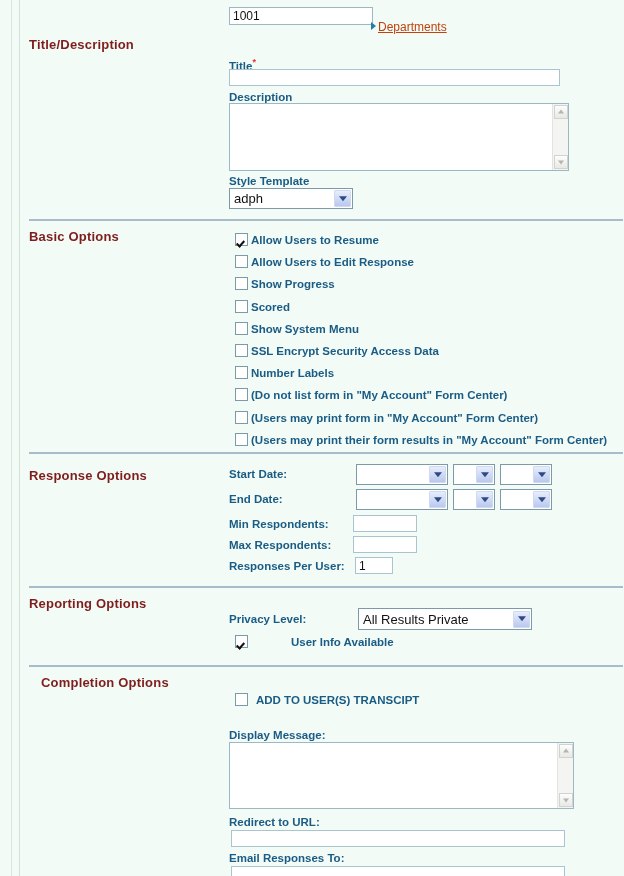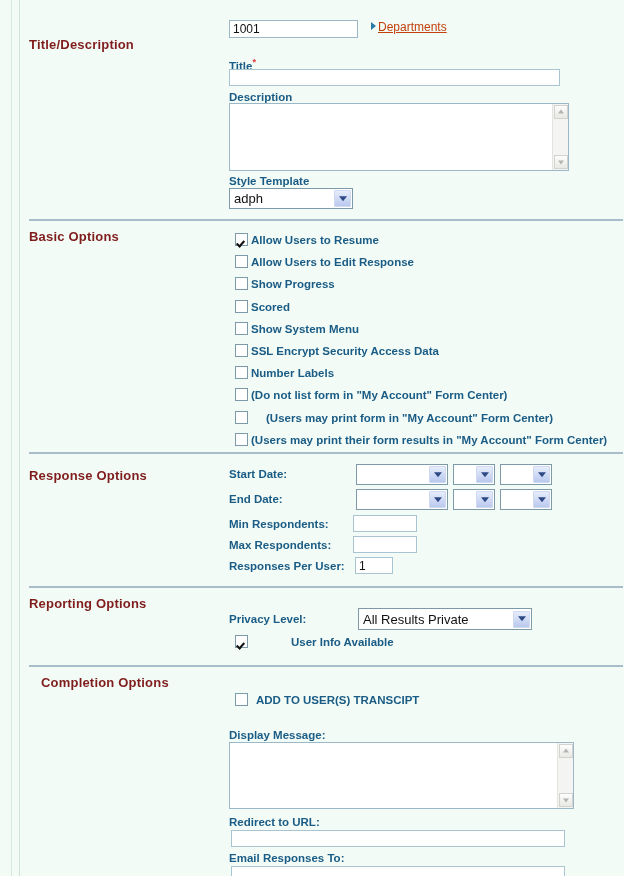--- a/index.html
+++ b/index.html
@@ -188,21 +188,21 @@
 <body>
 
 <div class="page">
 
   <div class="rule-a"></div>
   <div class="rule-b"></div>
 
   <div class="sec-title" style="top:37px;">Title/Description</div>
 
 
-  <input class="txt abs" type="text" style="left: 229px; top: 20px; width: 129px; height: 18px;" value="1001">
+  <input class="txt abs" type="text" style="left: 229px; top: 7px; width: 144px; height: 18px;" value="1001">
 
   <div class="abs" style="left:371px; top:20px;">
     <span class="tri"></span><span class="link">Departments</span>
   </div>
 
   <div class="abs lbl" style="left:229px; top:57px;">
     <span>Title</span><span class="req">*</span>
   </div>
   <input class="txt abs thin" type="text" style="left: 229px; top: 69px; width: 331px; height: 17px;" value="">
 
@@ -240,21 +240,21 @@
       <div class="cbrow-label" style="left: 251px; top: 300.6px;">Scored</div>
       <div class="cb" style="left: 235px; top: 321.8px;"></div>
       <div class="cbrow-label" style="left: 251px; top: 322.8px;">Show System Menu</div>
       <div class="cb" style="left: 235px; top: 344px;"></div>
       <div class="cbrow-label" style="left: 251px; top: 345px;">SSL Encrypt Security Access Data</div>
       <div class="cb" style="left: 235px; top: 366.2px;"></div>
       <div class="cbrow-label" style="left: 251px; top: 367.2px;">Number Labels</div>
       <div class="cb" style="left: 235px; top: 388.4px;"></div>
       <div class="cbrow-label" style="left: 251px; top: 389.4px;">(Do not list form in "My Account" Form Center)</div>
       <div class="cb" style="left: 235px; top: 410.6px;"></div>
-      <div class="cbrow-label" style="left: 266px; top: 411.6px; text-align: center;">(Users may print form in "My Account" Form Center)</div>
+      <div class="cbrow-label" style="left: 251px; top: 411.6px; text-align: center;">(Users may print form in "My Account" Form Center)</div>
       <div class="cb" style="left: 235px; top: 432.8px;"></div>
       <div class="cbrow-label" style="left: 251px; top: 433.8px;">(Users may print their form results in "My Account" Form Center)</div>
     </div>
 
   <div class="divider" style="top:452px;"></div>
   <div class="sec-title" style="top:468px;">Response Options</div>
 
   <div class="abs lbl" style="left:229px; top:468px;">Start Date:</div>
   <div class="sel" style="left:356px; top:464px; width:92px;">
     <span class="sel-val"></span>

